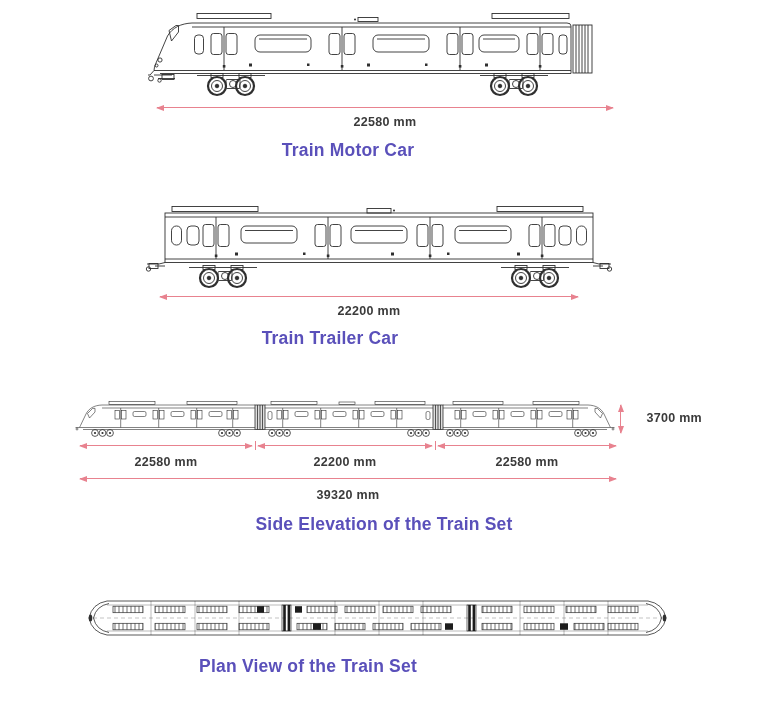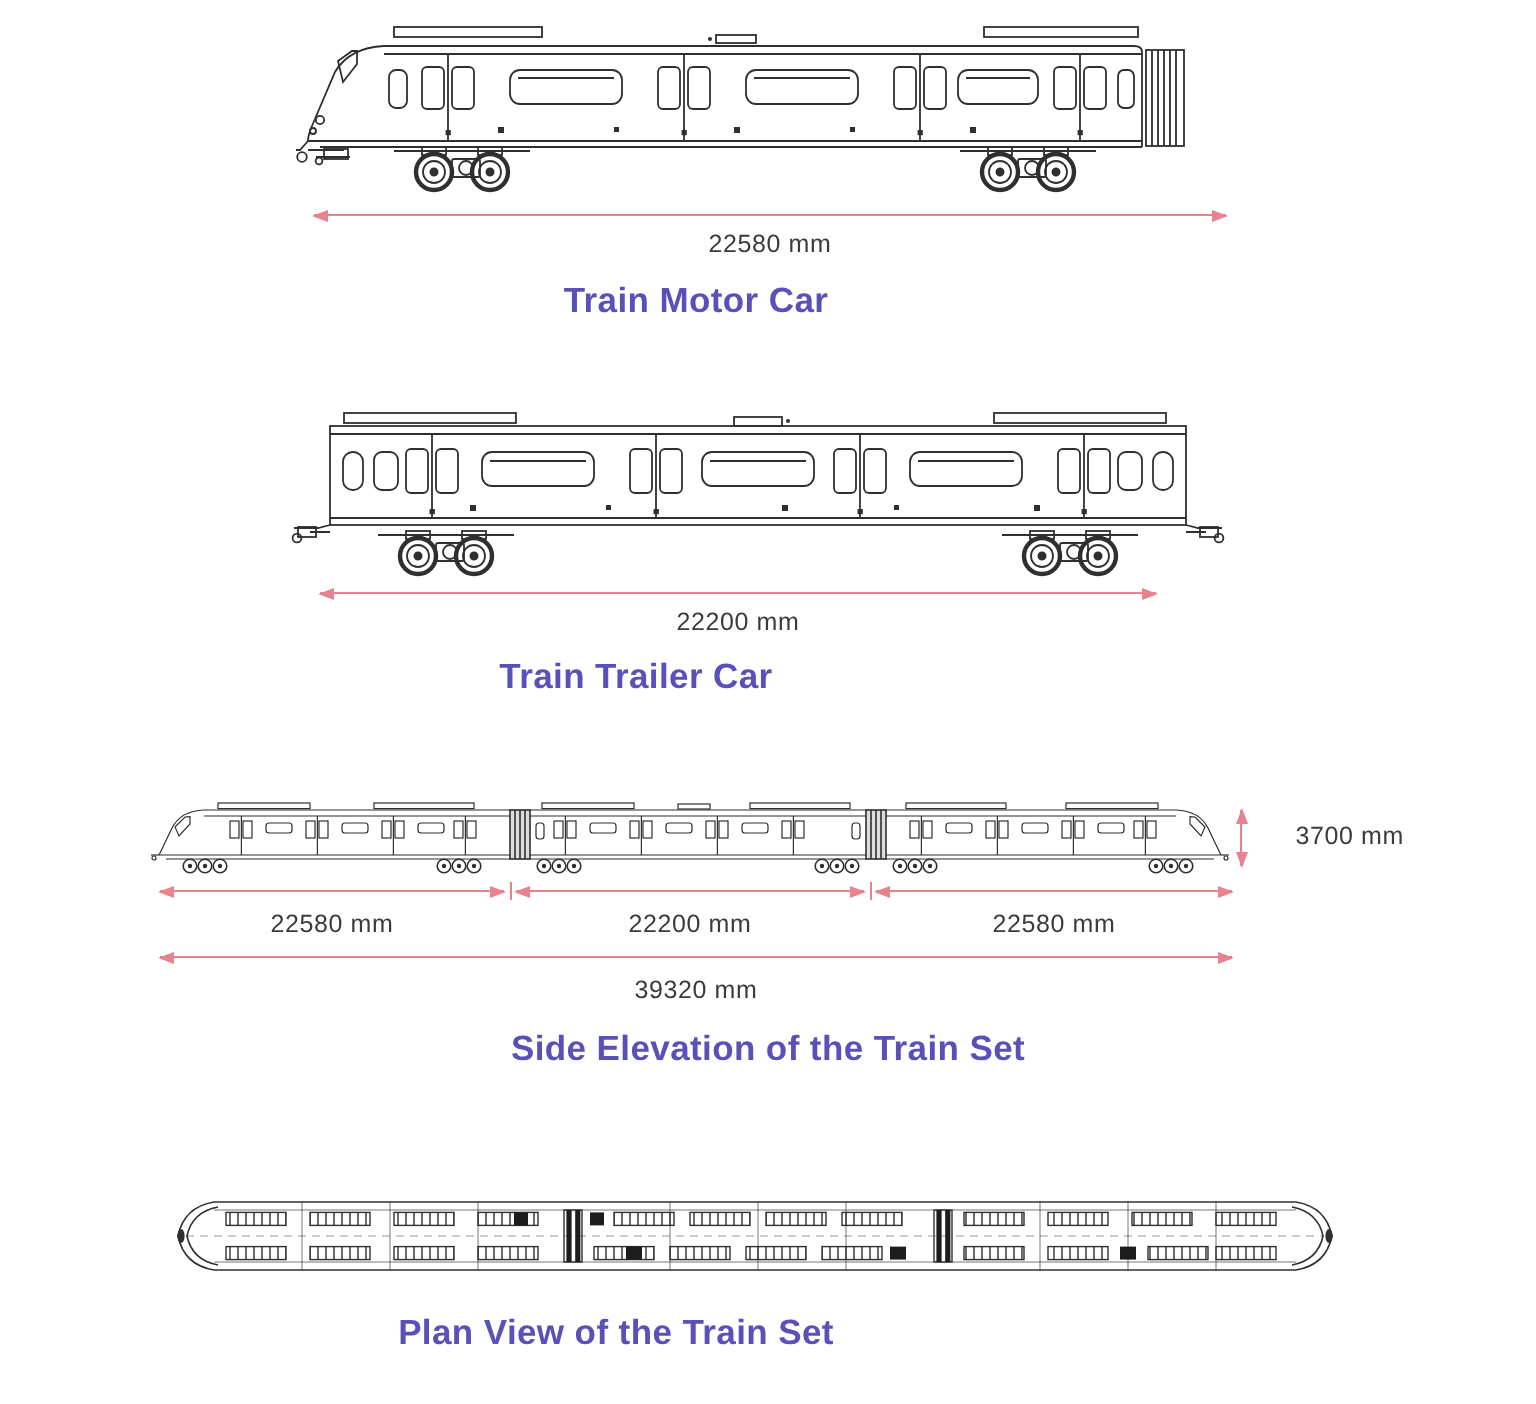--- a/index.html
+++ b/index.html
@@ -2,21 +2,21 @@
 <html style="--title-purple: #5a50ba; --dim-pink: #e8828f; --dim-text: #3b3b3b; --line-color: #2f2f2f;"><head>
 <meta charset="utf-8">
 <style>
   html,body{margin:0;padding:0;background:#ffffff;}
   .page{position:relative;width:768px;height:702px;background:#fff;
         font-family:"Liberation Sans",sans-serif;overflow:hidden;}
   .drawing{position:absolute;color:var(--line-color,#2f2f2f);}
   .title{position:absolute;margin:0;font-size:17.5px;font-weight:bold;
          color:var(--title-purple,#5a50ba);text-align:center;line-height:1.2;
          letter-spacing:.2px;}
-  .dim-label{position:absolute;font-size:12.5px;font-weight:normal;
+  .dim-label{position:absolute;font-size:12.5px;font-weight:bold;
              color:var(--dim-text,#3b3b3b);text-align:center;line-height:1;
              letter-spacing:.3px;}
   .harrow{position:absolute;height:0;border-top:1.6px solid var(--dim-pink,#e8828f);}
   .harrow::before,.harrow::after{content:"";position:absolute;top:-2.7px;width:0;height:0;
              border-top:3.5px solid transparent;border-bottom:3.5px solid transparent;}
   .harrow::before{left:-1px;border-right:8px solid var(--dim-pink,#e8828f);}
   .harrow::after{right:-1px;border-left:8px solid var(--dim-pink,#e8828f);}
   .varrow{position:absolute;width:0;border-left:1.6px solid var(--dim-pink,#e8828f);}
   .varrow::before,.varrow::after{content:"";position:absolute;left:-2.6px;width:0;height:0;
              border-left:3.5px solid transparent;border-right:3.5px solid transparent;}
@@ -186,21 +186,21 @@
           <circle cx="376" cy="73" r="1.8" fill="currentColor"></circle>
         <circle cx="404" cy="73" r="9" stroke-width="2.2"></circle>
           <circle cx="404" cy="73" r="5.5"></circle>
           <circle cx="404" cy="73" r="1.8" fill="currentColor"></circle>
         <rect x="385" y="66.5" width="14" height="9" rx="1"></rect>
           <circle cx="392" cy="71" r="3.5"></circle>
       </g>
     </svg>
     <div class="harrow" style="left:160px;top:296px;width:418px"></div>
     <div class="dim-label" style="left:160px;top:305px;width:418px">22200 mm</div>
-    <h2 class="title" style="left:4px;top:328px;width:628px">Train Trailer Car</h2>
+    <h2 class="title" style="left:16px;top:328px;width:628px">Train Trailer Car</h2>
   </div>
 
   <div>
     <svg class="drawing" style="left:75px;top:396px;width:540px;height:44px" viewBox="0 0 540 44">
       <g fill="none" stroke="currentColor" stroke-width="0.6">
 
         <path d="M27,9 C19,9.3 13.8,12.5 11,18 L5.5,29.5 L4.5,31.5"></path>
         <path d="M27,9 H180"></path>
           <line x1="27" y1="12" x2="180" y2="12"></line>
         <line x1="4.5" y1="31.5" x2="180" y2="31.5"></line>

